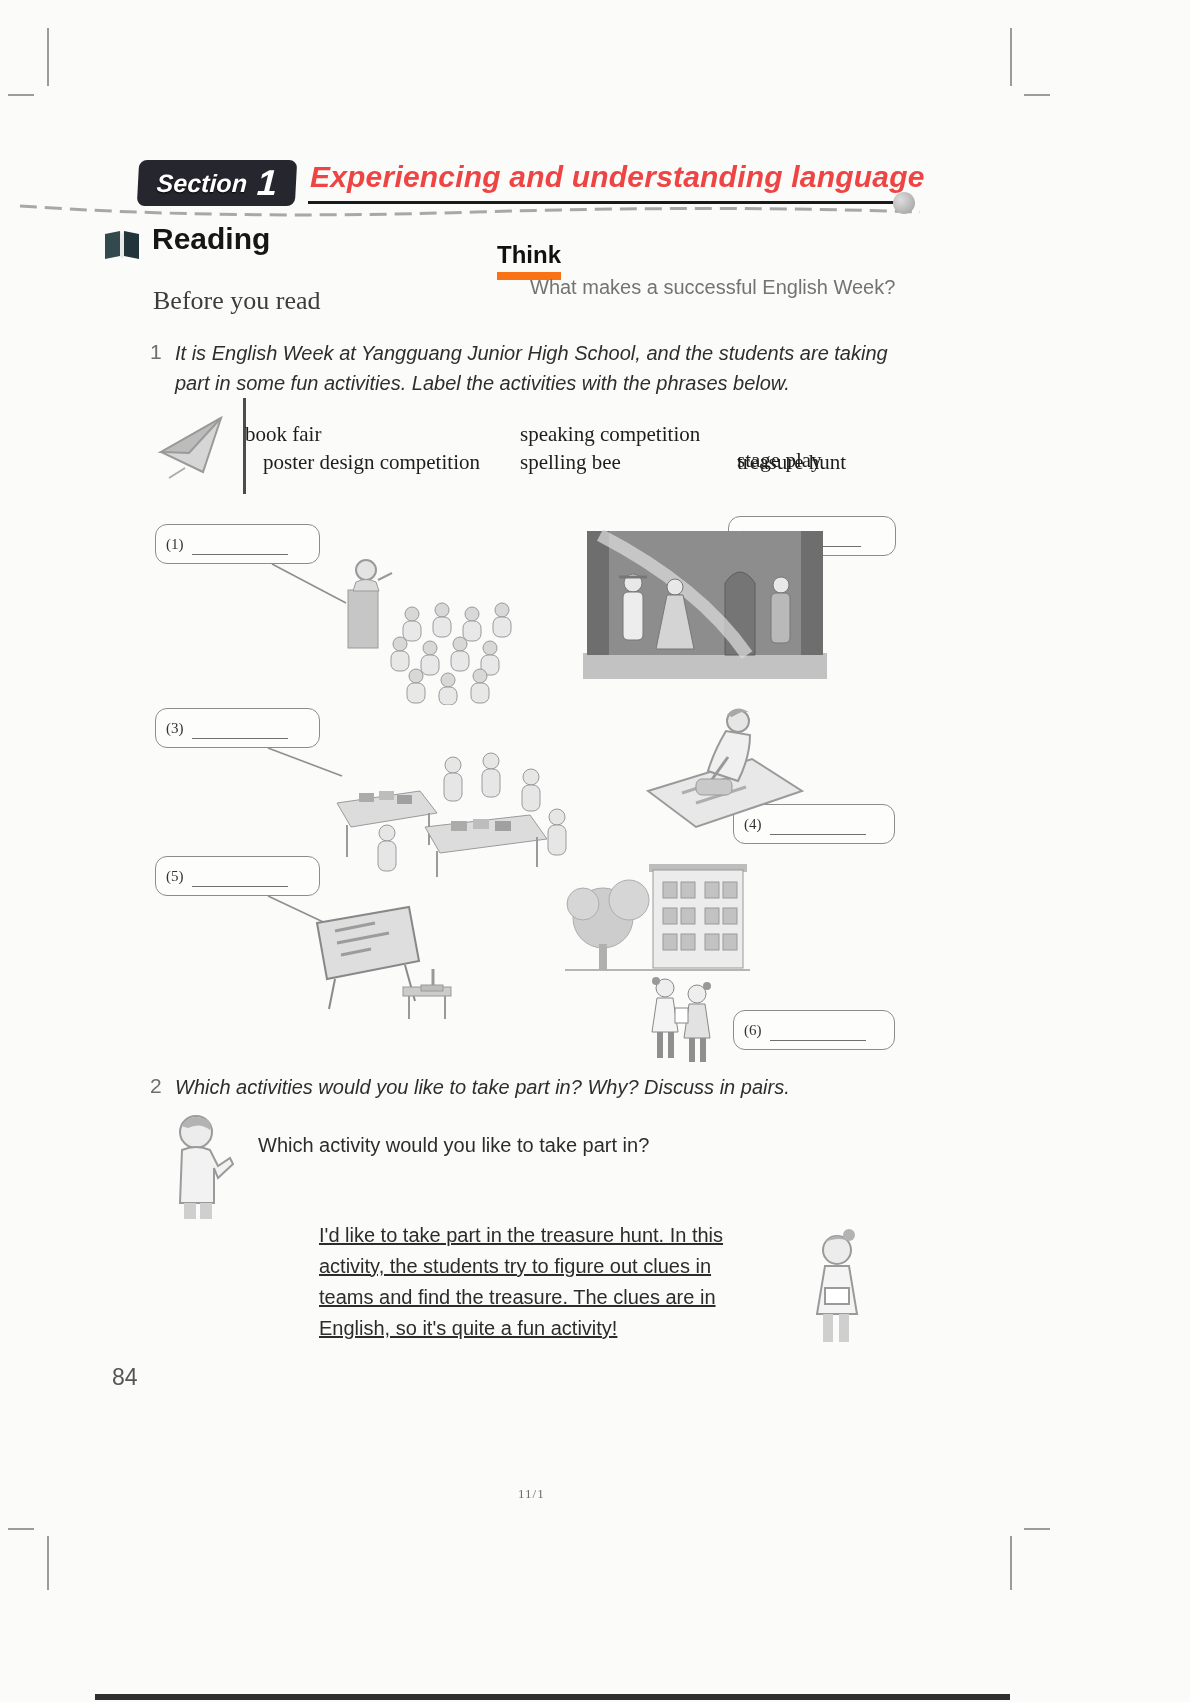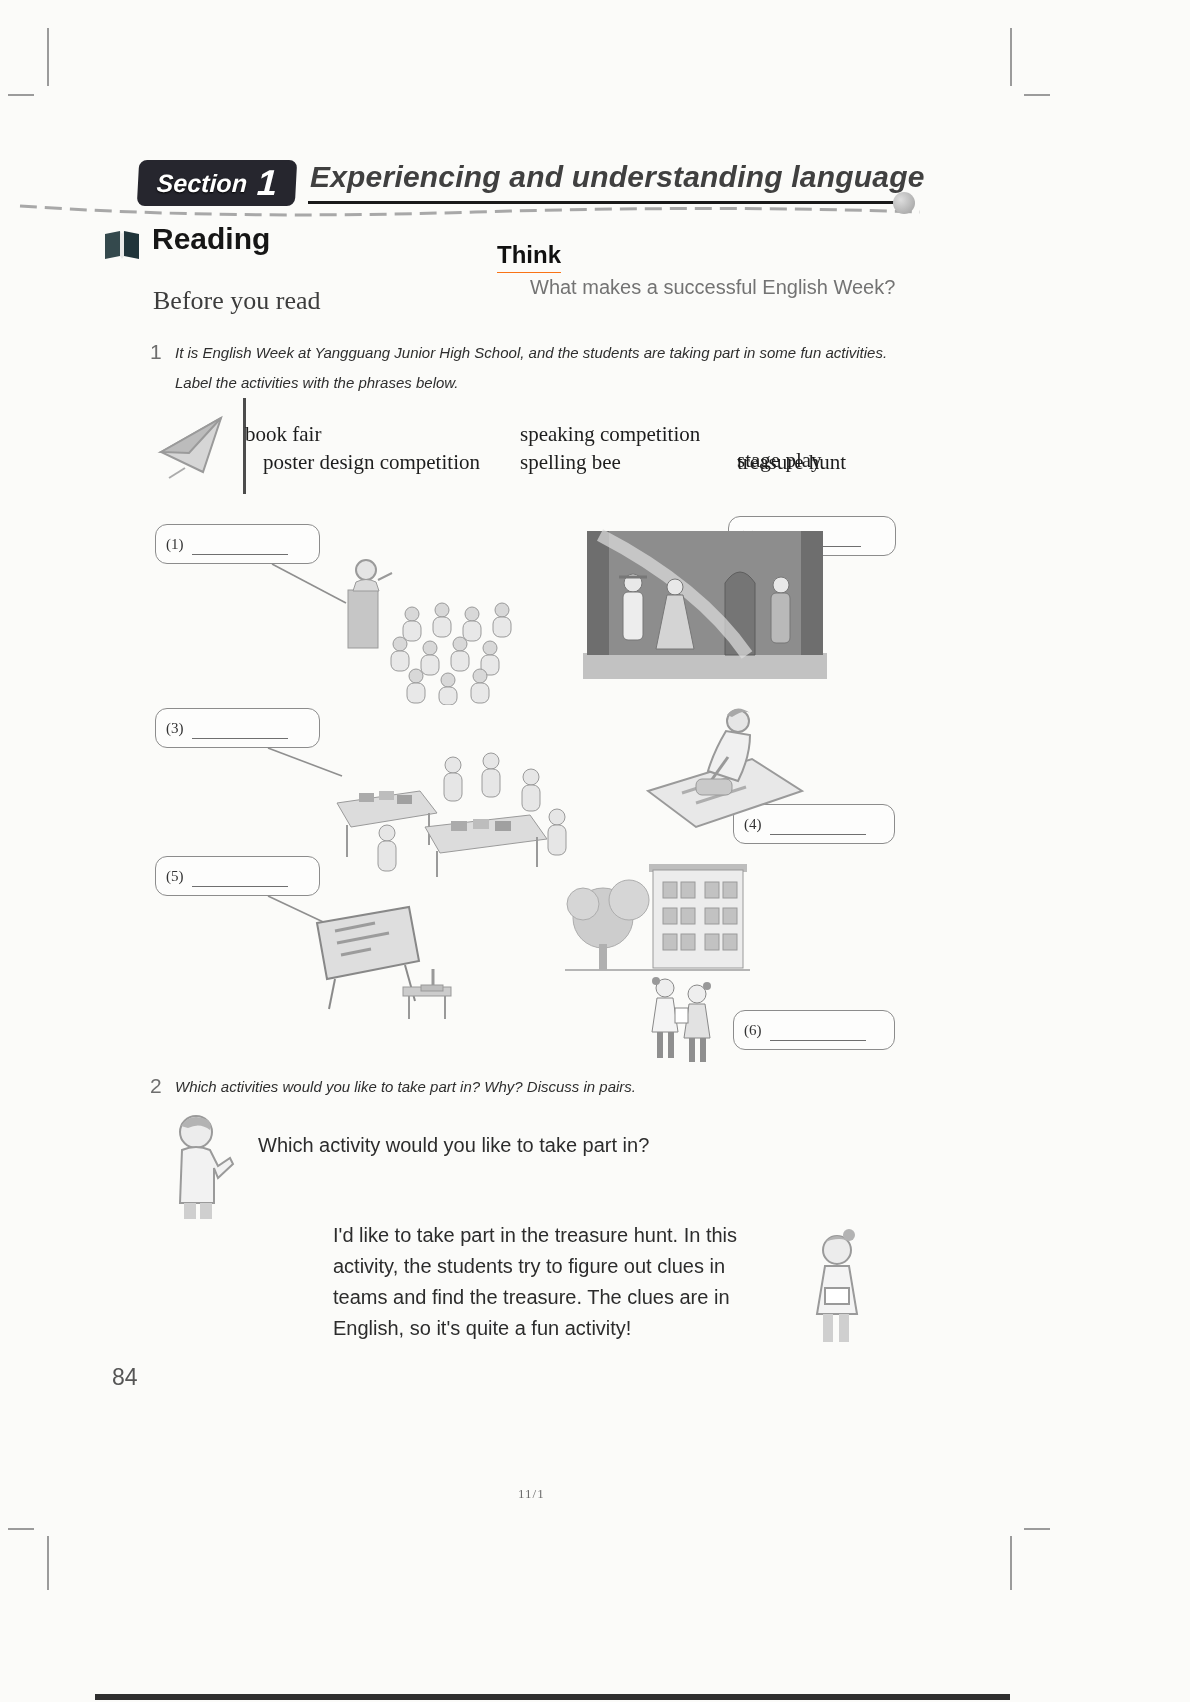--- a/index.html
+++ b/index.html
@@ -13,37 +13,37 @@
   
   .badge{
     position:absolute;left:138px;top:160px;width:158px;height:46px;
     background:#26262e;border-radius:8px;display:flex;align-items:center;
     justify-content:center;gap:10px;transform:skewX(-3deg);
   }
   .badge .word{color:#fff;font-style:italic;font-weight:bold;font-size:25px;text-shadow:0 1px 2px #000;}
   .badge .num{color:#fff;font-style:italic;font-weight:bold;font-size:36px;}
   .title{
     position:absolute;left:310px;top:160px;font-size:30px;font-weight:bold;
-    font-style:italic;color:#404040;letter-spacing:0.2px;white-space:nowrap;
+    font-style:italic;color:#ef4444;letter-spacing:0.2px;white-space:nowrap;
   }
   .title-underline{position:absolute;left:308px;top:201px;width:592px;height:3px;background:#1a1a1a;}
   .banner-dot{
     position:absolute;left:893px;top:192px;width:22px;height:22px;border-radius:50%;
     background:radial-gradient(circle at 35% 35%,#dedede,#9c9c9c);
   }
   
   .reading-head{position:absolute;left:152px;top:222px;font-size:30px;font-weight:bold;color:#161616;}
   .think-head{position:absolute;left:497px;top:241px;font-size:24px;font-weight:bold;color:#111;
-    border-bottom:1px solid #f97316;padding-bottom:3px;}
+    border-bottom:8px solid #f97316;padding-bottom:3px;}
   .think-q{position:absolute;left:530px;top:276px;font-size:20px;color:#737373;}
   .before-head{position:absolute;left:153px;top:286px;font-size:26px;font-weight:normal;
     font-family:"Liberation Serif",serif;color:#3c3c3c;}
   
   .ex-num{position:absolute;font-size:21px;color:#6e6e6e;}
-  .ex-text{position:absolute;font-size:15px;font-style:italic;color:#2e2e2e;line-height:30px;}
+  .ex-text{position:absolute;font-size:20px;font-style:italic;color:#2e2e2e;line-height:30px;}
   
   .wb-item{position:absolute;font-family:"Liberation Serif",serif;font-size:21px;color:#1d1d1d;white-space:nowrap;}
   .wb-divider{position:absolute;left:243px;top:398px;width:3px;height:96px;background:#4c4c4c;}
   
   .label-box{
     position:absolute;height:40px;border:1.6px solid #8c8c8c;border-radius:12px;
     background:#fdfdfc;display:flex;align-items:center;padding:0 10px;box-sizing:border-box;
   }
   .label-box .n{font-family:"Liberation Serif",serif;font-size:15px;color:#333;}
   .label-box .blank{display:inline-block;width:96px;height:20px;border-bottom:1.6px solid #6f6f6f;margin-left:8px;}
@@ -277,21 +277,21 @@
 
   <svg class="abs" style="left:160px;top:1108px;" width="80" height="115" viewBox="0 0 80 115">
     <circle cx="36" cy="24" r="16" fill="#ececec" stroke="#9a9a9a" stroke-width="2"></circle>
     <path d="M21 18 Q30 4 48 12 Q52 16 50 22 Q40 14 28 20 Z" fill="#b3b3b3"></path>
     <path d="M22 42 Q36 36 50 42 L58 58 L70 50 L73 56 L58 70 L54 60 L54 95 L20 95 Z" fill="#f2f2f2" stroke="#9a9a9a" stroke-width="2"></path>
     <rect x="24" y="95" width="12" height="16" fill="#cfcfcf"></rect>
     <rect x="40" y="95" width="12" height="16" fill="#cfcfcf"></rect>
   </svg>
   <div class="abs speech" style="left:258px;top:1134px;width:460px;">Which activity would you like to take part in?</div>
 
-  <div class="abs speech answer" style="left:333px;top:1220px;width:420px;">I'd like to take part in the treasure hunt. In this activity, the students try to figure out clues in teams and find the treasure. The clues are in English, so it's quite a fun activity!</div>
+  <div class="abs speech answer" style="left:319px;top:1220px;width:420px;text-decoration:underline;">I'd like to take part in the treasure hunt. In this activity, the students try to figure out clues in teams and find the treasure. The clues are in English, so it's quite a fun activity!</div>
   <svg class="abs" style="left:795px;top:1228px;" width="85" height="120" viewBox="0 0 85 120">
     <circle cx="42" cy="22" r="14" fill="#ececec" stroke="#9a9a9a" stroke-width="2"></circle>
     <circle cx="54" cy="7" r="6" fill="#b3b3b3"></circle>
     <path d="M30 14 Q42 2 54 14 Q48 9 36 12 Z" fill="#b3b3b3"></path>
     <path d="M30 38 L54 38 L62 86 L22 86 Z" fill="#f4f4f4" stroke="#9a9a9a" stroke-width="2"></path>
     <rect x="30" y="60" width="24" height="16" fill="#ffffff" stroke="#9a9a9a" stroke-width="2"></rect>
     <rect x="28" y="86" width="10" height="28" fill="#cfcfcf"></rect>
     <rect x="44" y="86" width="10" height="28" fill="#cfcfcf"></rect>
   </svg>
 

